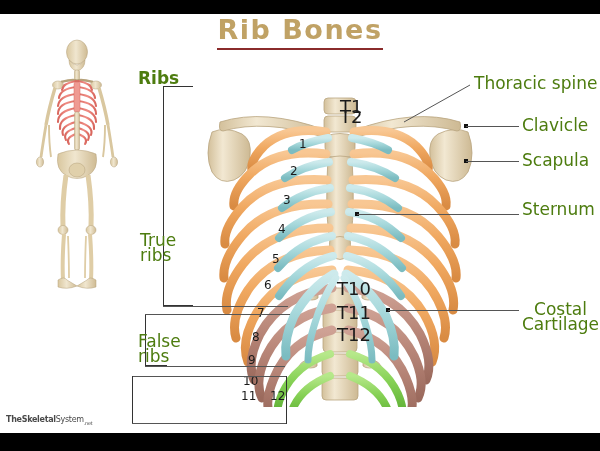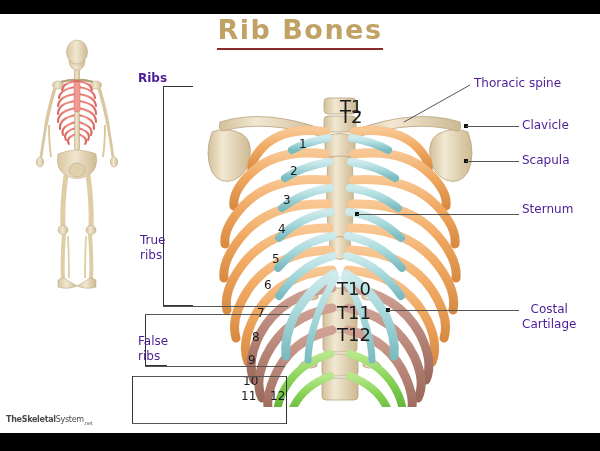--- a/index.html
+++ b/index.html
@@ -33,22 +33,22 @@
     letter-spacing:1.5px;
     color:#c0a265;
     padding-bottom:3px;
     border-bottom:2px solid #8a2b2b;
   }
 
   
   .lbl {
     position:absolute;
     font-family:"DejaVu Sans", sans-serif;
-    font-size:12px;
-    color:#4c1d95;
+    font-size:17px;
+    color:#4d7c0f;
     white-space:pre;
     line-height:15px;
   }
   .lbl.bold { font-weight:bold; }
 
   
   .leader {
     position:absolute;
     background:#555;
     height:1px;

